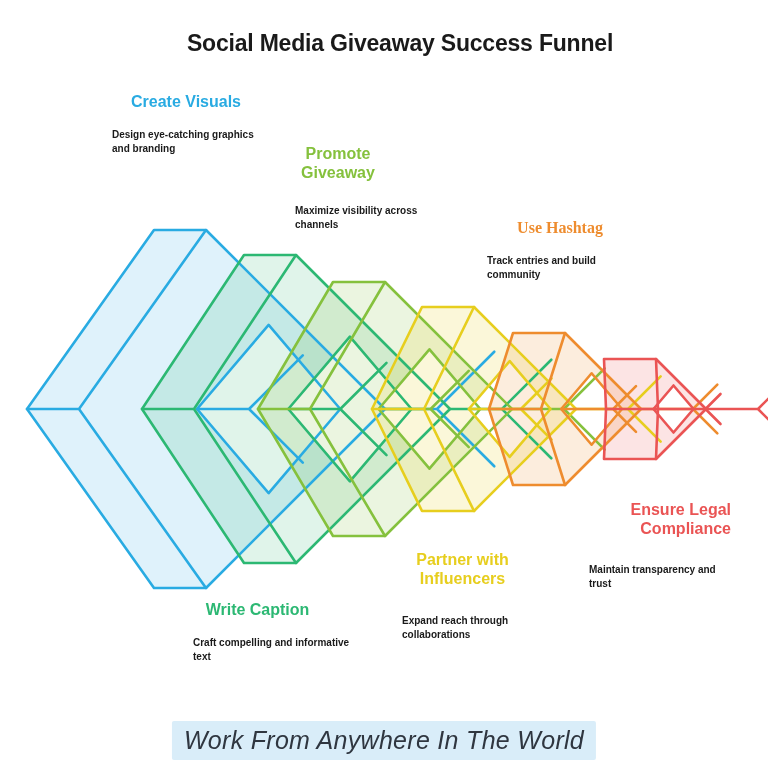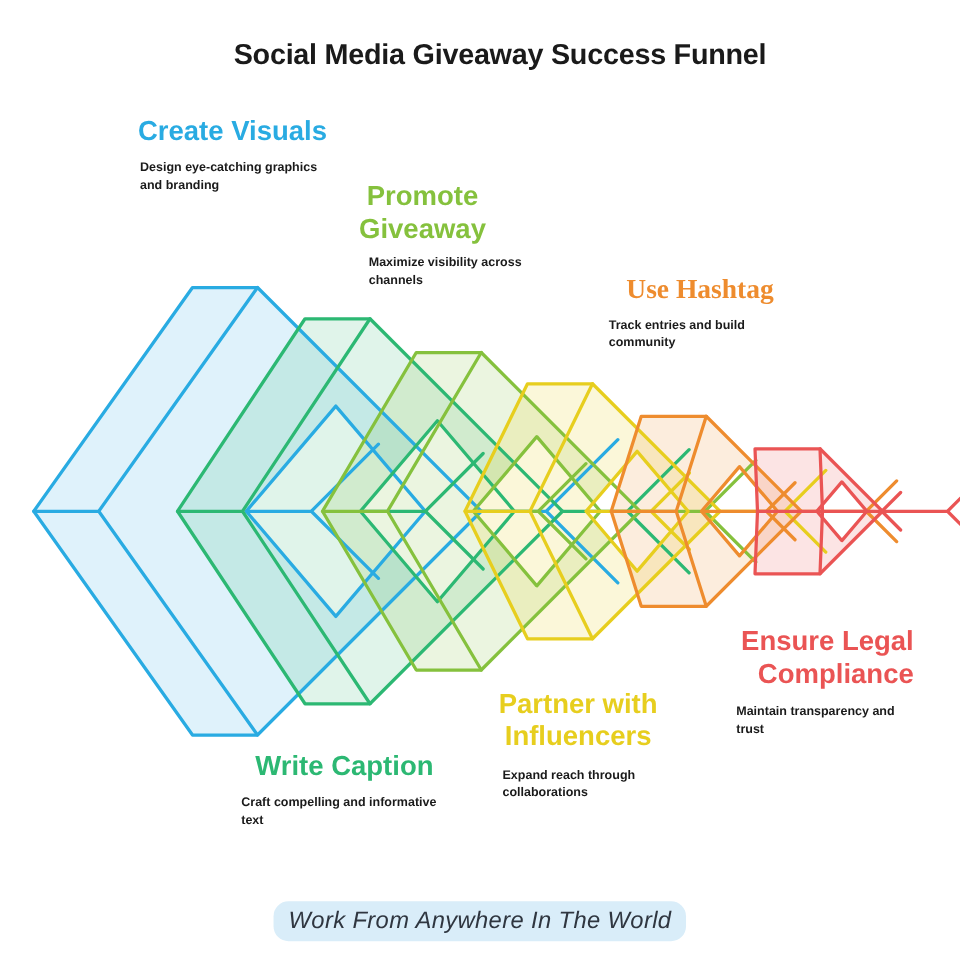--- a/index.html
+++ b/index.html
@@ -7,43 +7,43 @@
     position:relative;width:768px;height:768px;background:#ffffff;
     font-family:"Liberation Sans", sans-serif;overflow:hidden;
   }
   #links-svg{position:absolute;left:0;top:0;}
   .page-title{
     position:absolute;left:0;top:30px;width:768px;text-align:center;
     font-size:23px;font-weight:800;color:#1a1a1a;letter-spacing:-0.2px;margin-left:16px;
   }
   .step-head{
     position:absolute;text-align:center;font-weight:700;
-    font-size:22px;line-height:1.2;
+    font-size:16px;line-height:1.2;
   }
   .step-body{
     position:absolute;text-align:left;font-weight:700;
     font-size:10px;line-height:1.35;color:#1a1a1a;
   }
   
   .head-0{left:96px;top:92px;width:180px;}
   .body-0{left:112px;top:128px;width:146px;}
-  .head-1{left:203px;top:600px;width:145px;}
+  .head-1{left:185px;top:600px;width:145px;}
   .body-1{left:193px;top:636px;width:170px;}
   .head-2{left:282px;top:144px;width:112px;}
   .body-2{left:295px;top:204px;width:150px;}
   .head-3{left:395px;top:550px;width:135px;}
   .body-3{left:402px;top:614px;width:122px;}
   .head-4{left:490px;top:218px;width:140px;}
   .body-4{left:487px;top:254px;width:146px;}
   .head-5{left:583px;top:500px;width:148px;text-align:right;}
   .body-5{left:589px;top:563px;width:134px;}
   .bottom-caption{
     position:absolute;left:50%;top:721px;transform:translateX(-50%);
-    white-space:nowrap;font-size:19px;font-style:italic;font-weight:500;
-    padding:5px 12px;border-radius:12px;letter-spacing:0.3px;
+    white-space:nowrap;font-size:25px;font-style:italic;font-weight:500;
+    padding:5px 12px;border-radius:2px;letter-spacing:0.3px;
   }
 </style>
 </head>
 <body>
 
 <div id="stage">
 
   <div class="page-title" style="color: rgb(26, 26, 26);">Social Media Giveaway Success Funnel</div>
 
   <svg id="links-svg" width="768" height="768" viewBox="0 0 768 768">

